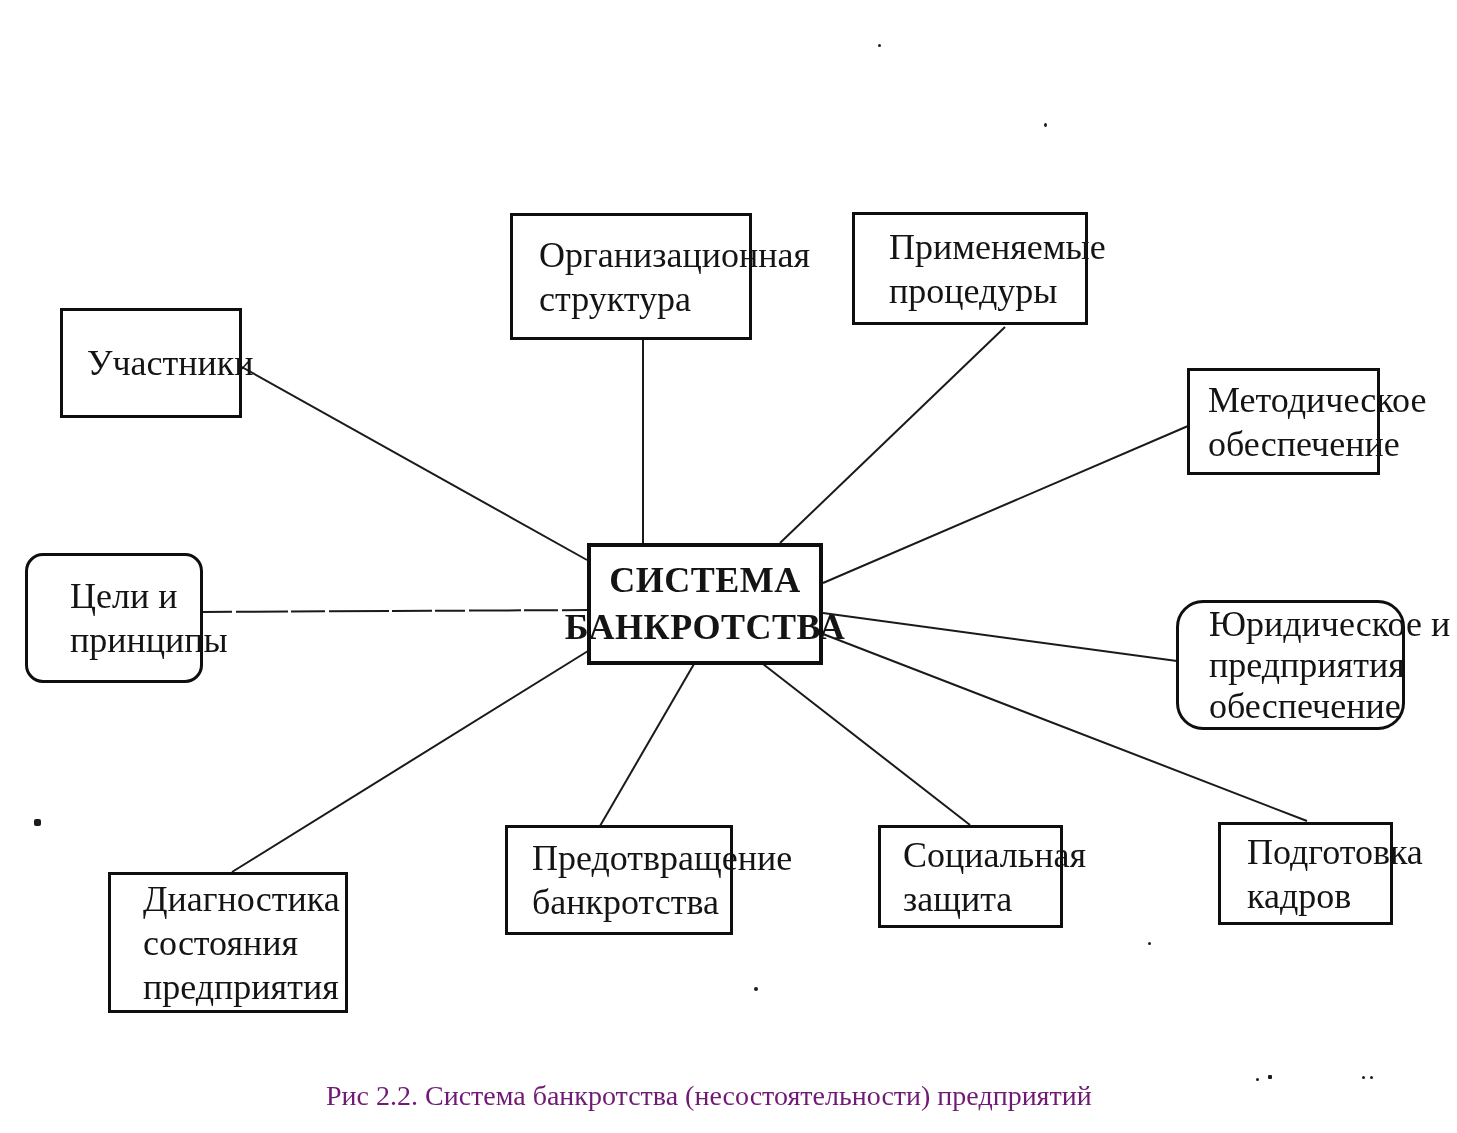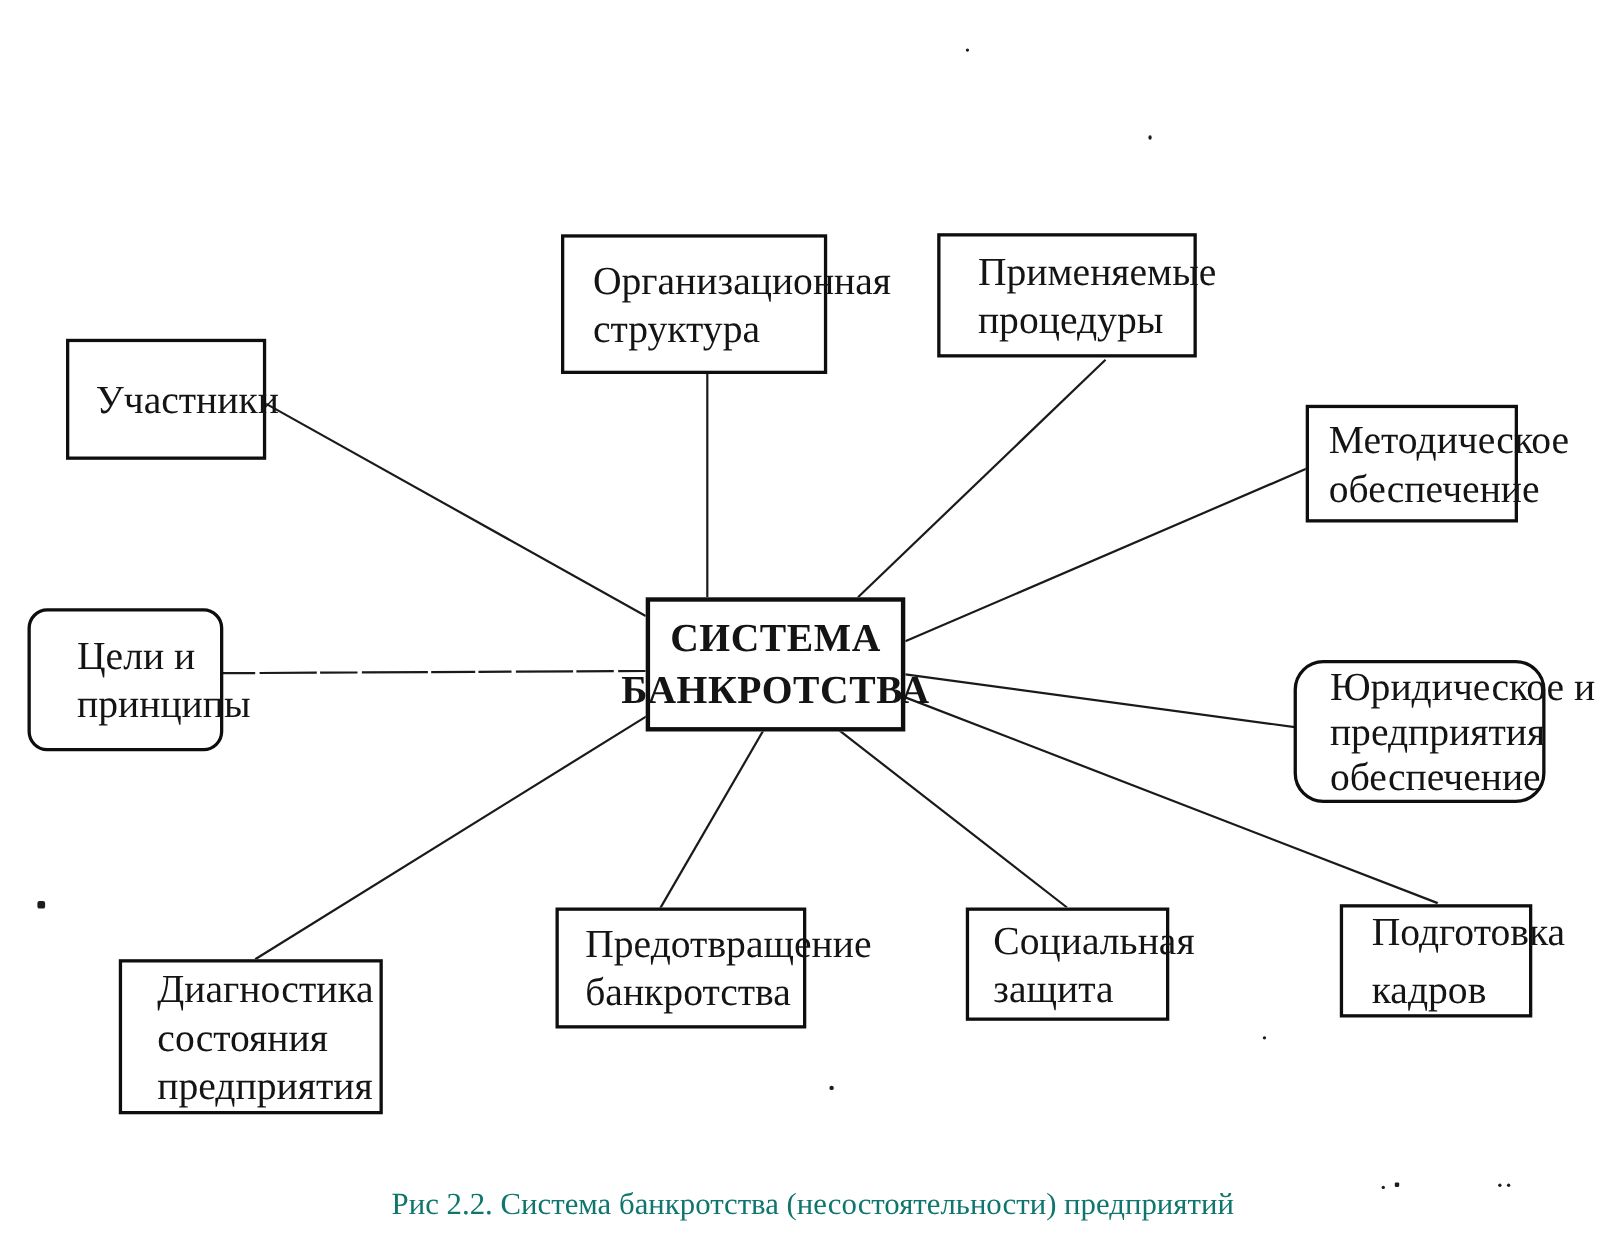--- a/index.html
+++ b/index.html
@@ -50,25 +50,25 @@
     text-align: center;
     font-weight: bold;
     font-size: 36px;
     line-height: 47px;
     letter-spacing: 0.5px;
   }
   .lh-tight { line-height: 41px; }
   .pad-sm { padding-left: 18px; }
   .caption {
     position: absolute;
-    left: 356px;
+    left: 326px;
     top: 1080px;
     font-size: 28px;
     white-space: nowrap;
-    color: #0f766e;
+    color: #701a75;
   }
   .speck {
     position: absolute;
     background: #1c1c1c;
     border-radius: 50%;
   }
 </style>
 </head>
 <body>
 
@@ -131,21 +131,21 @@
   <div class="node" style="left:505px; top:825px; width:228px; height:110px; padding-left:24px;">
     <span class="line">Предотвращение</span>
     <span class="line">банкротства</span>
   </div>
 
   <div class="node" style="left:878px; top:825px; width:185px; height:103px; padding-left:22px;">
     <span class="line">Социальная</span>
     <span class="line">защита</span>
   </div>
 
-  <div class="node" style="left:1218px; top:822px; width:175px; height:103px; justify-content:space-between;">
+  <div class="node" style="left:1218px; top:822px; width:175px; height:103px; ">
     <span class="line">Подготовка</span>
     <span class="line">кадров</span>
   </div>
 
   <div class="caption">Рис 2.2. Система банкротства (несостоятельности) предприятий</div>
 
   <div class="speck" style="left:878px; top:44px; width:3px; height:3px;"></div>
   <div class="speck" style="left:1044px; top:123px; width:3px; height:4px;"></div>
   <div class="speck" style="left:34px; top:819px; width:7px; height:7px; border-radius:2px;"></div>
   <div class="speck" style="left:754px; top:987px; width:4px; height:4px;"></div>

